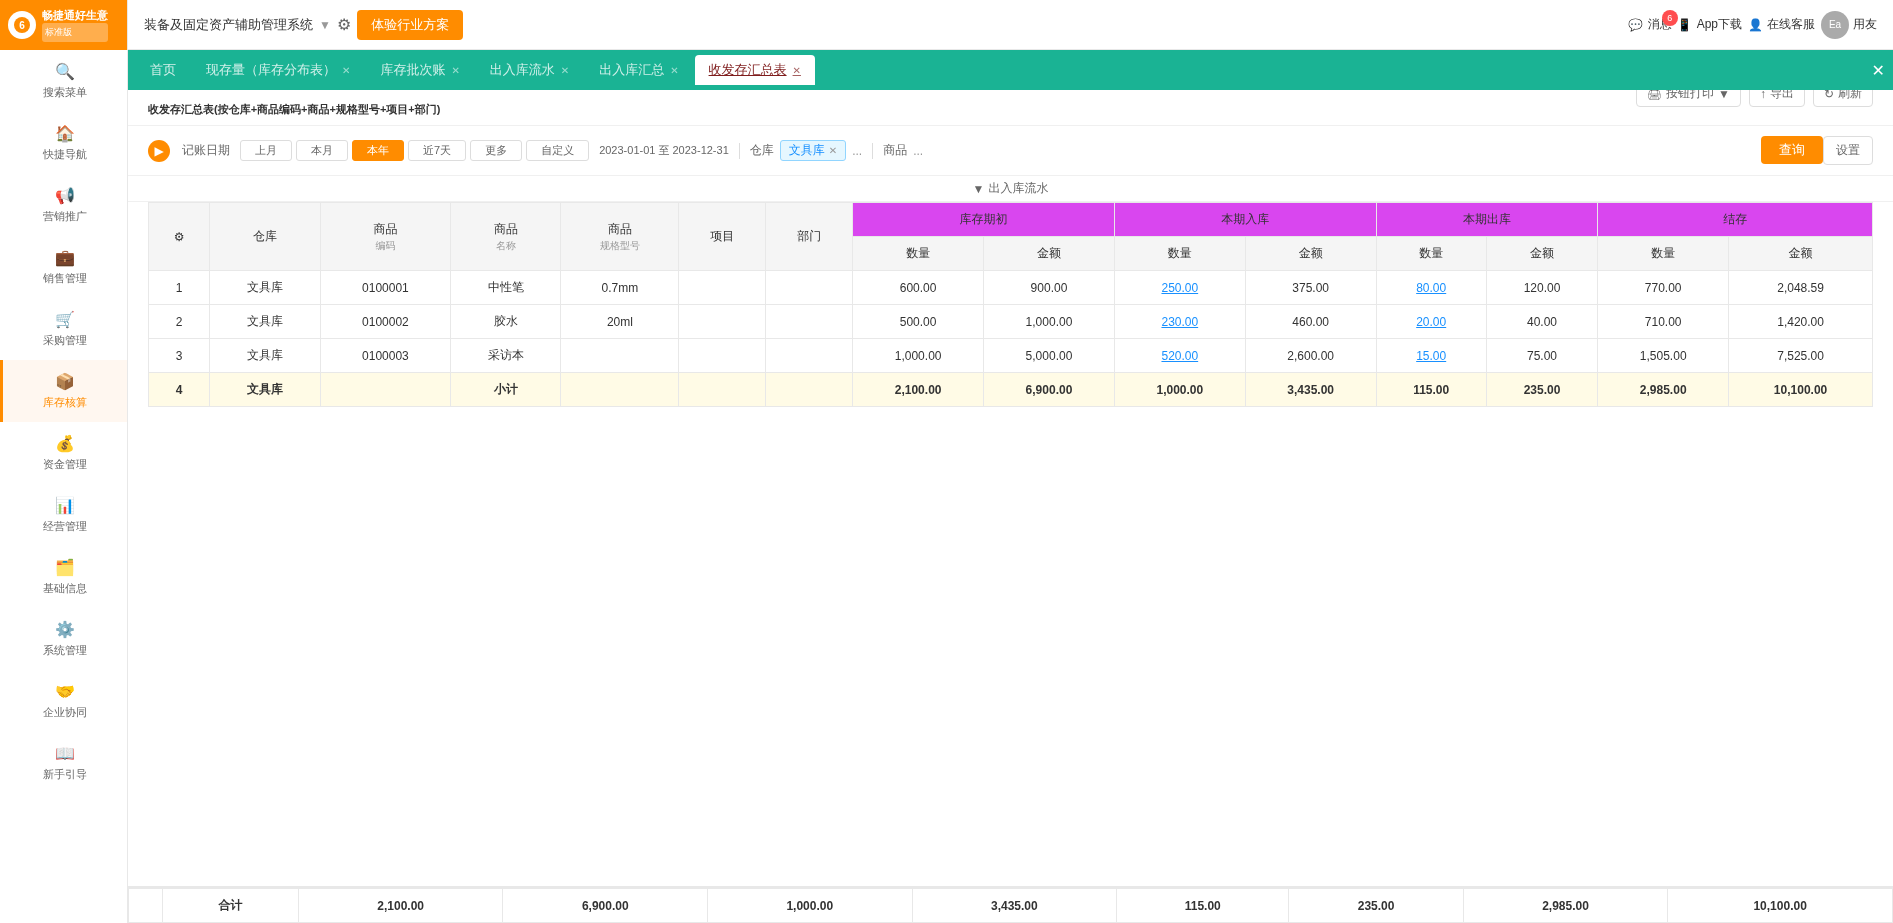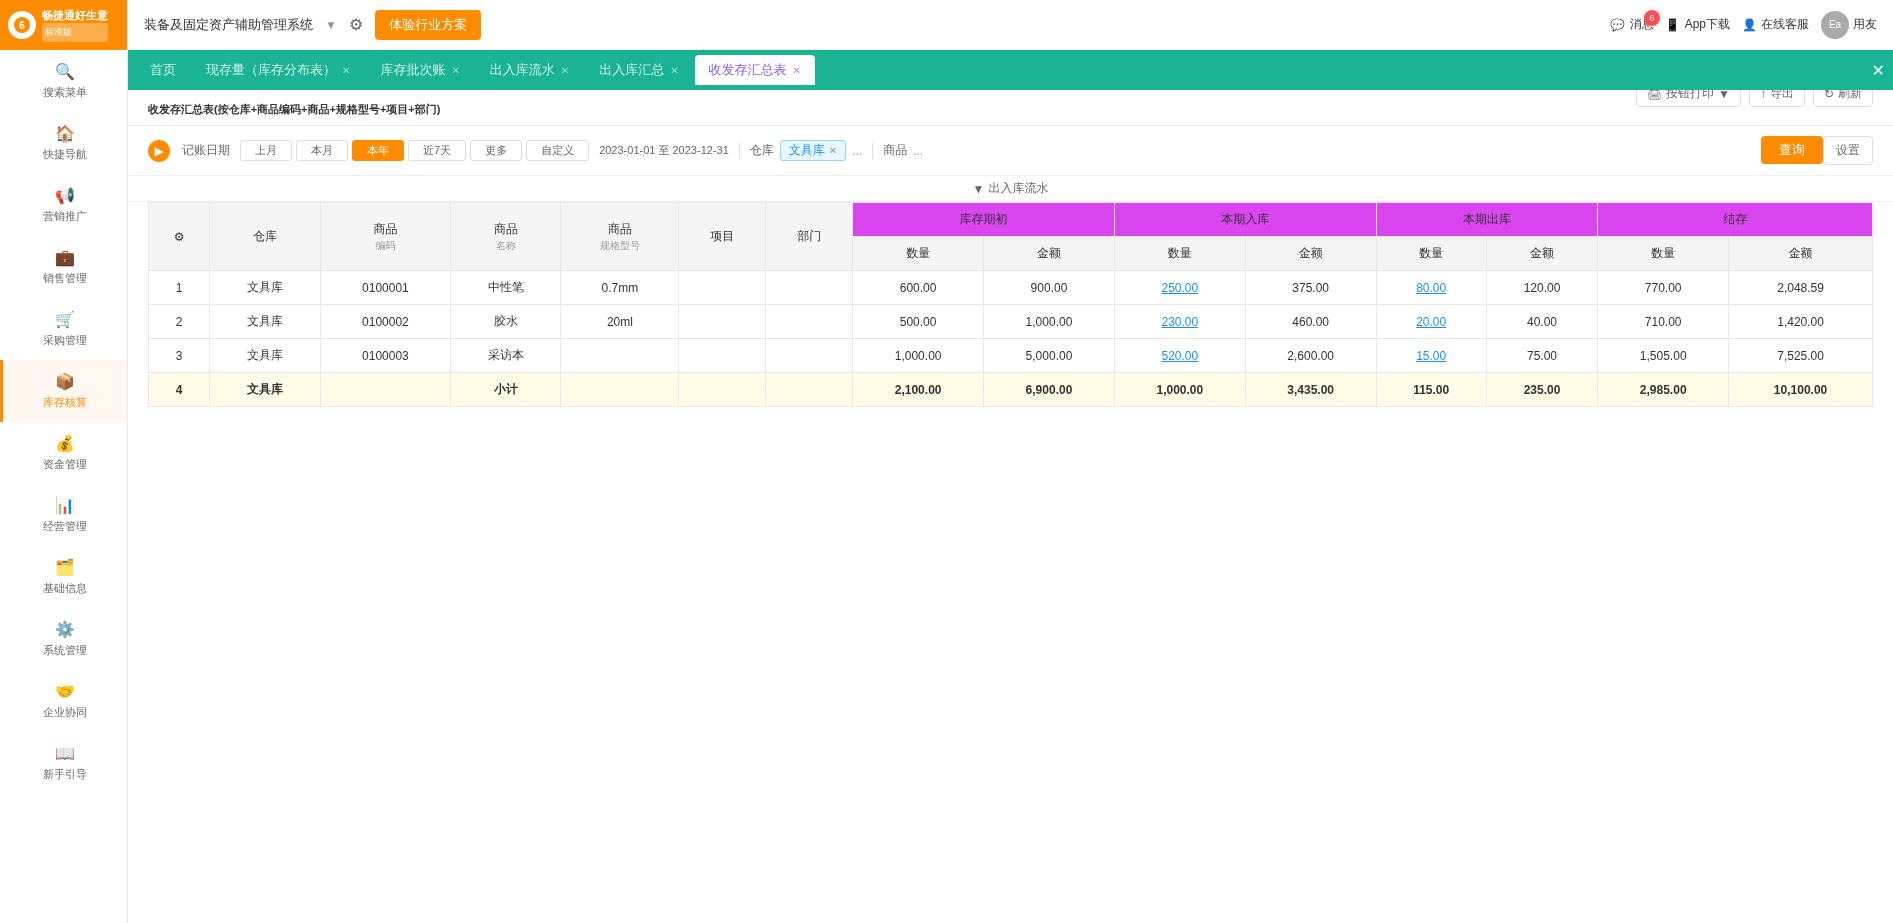--- a/index.html
+++ b/index.html
@@ -15,30 +15,30 @@
     .sidebar-nav { flex: 1; overflow-y: auto; }
     .sidebar-item { display: flex; flex-direction: column; align-items: center; padding: 12px 4px; cursor: pointer; color: #666; gap: 4px; border-left: 3px solid transparent; }
     .sidebar-item.active { background: #fff7f0; color: #ff8c00; border-left-color: #ff8c00; }
     .sidebar-item-icon { font-size: 16px; }
     .sidebar-item-label { font-size: 11px; text-align: center; }
 
     
     .main { flex: 1; display: flex; flex-direction: column; overflow: hidden; }
 
     
-    .topbar { height: 50px; background: #fff; display: flex; align-items: center; padding: 0 16px; gap: 12px; border-bottom: 1px solid #e8e8e8; flex-shrink: 0; }
+    .topbar { height: 50px; background: #fff; display: flex; align-items: center; padding: 0 16px; gap: 6px; border-bottom: 1px solid #e8e8e8; flex-shrink: 0; }
     .topbar-trial-btn { background: #ff8c00; color: #fff; border: none; border-radius: 4px; padding: 6px 14px; cursor: pointer; font-size: 13px; }
     .topbar-action { display: flex; align-items: center; gap: 4px; cursor: pointer; position: relative; }
     .topbar-badge { background: #ff4d4f; color: #fff; border-radius: 50%; width: 16px; height: 16px; display: flex; align-items: center; justify-content: center; font-size: 9px; position: absolute; top: -6px; right: -6px; }
     .topbar-avatar { width: 28px; height: 28px; background: #ccc; border-radius: 50%; display: flex; align-items: center; justify-content: center; overflow: hidden; }
 
     
     .tabbar { height: 40px; background: #1ab394; display: flex; align-items: center; padding: 0 8px; gap: 2px; flex-shrink: 0; position: relative; }
     .tab { display: flex; align-items: center; gap: 6px; padding: 6px 14px; cursor: pointer; color: rgba(255,255,255,0.8); font-size: 13px; border-radius: 4px 4px 0 0; white-space: nowrap; }
-    .tab.active { background: #fff; color: #8b5cf6; border-radius: 4px 4px 0 0; }
+    .tab.active { background: #fff; color: #7f1d1d; border-radius: 4px 4px 0 0; text-decoration: underline; }
     .tab-close { font-size: 10px; opacity: 0.7; cursor: pointer; }
     .tabbar-close { position: absolute; right: 8px; color: #fff; cursor: pointer; font-size: 16px; }
 
     
     .content { flex: 1; background: #fff; overflow: hidden; display: flex; flex-direction: column; }
 
     
     .page-header { padding: 12px 20px 8px; border-bottom: 1px solid #f0f0f0; }
     .page-title { font-size: 11px; font-weight: bold; color: #333; }
     .page-header-actions { display: flex; gap: 8px; align-items: center; float: right; margin-top: -22px; }
@@ -363,16 +363,34 @@
                 <td>3,435.00</td>
                 <td>115.00</td>
                 <td>235.00</td>
                 <td>2,985.00</td>
                 <td>10,100.00</td>
               </tr>
             </tbody>
         </table>
       </div>
 
+      <div class="table-footer">
+        <table>
+          <tbody>
+              <tr>
+            <td style="width:34px;"></td>
+            <td colspan="6" style="text-align:center;">合计</td>
+            <td>2,100.00</td>
+            <td>6,900.00</td>
+            <td>1,000.00</td>
+            <td>3,435.00</td>
+            <td>115.00</td>
+            <td>235.00</td>
+            <td>2,985.00</td>
+            <td>10,100.00</td>
+          </tr>
+        </tbody>
+          </table>
+      </div>
     </div>
 
   </div>
 </div>
 
 </body></html>

